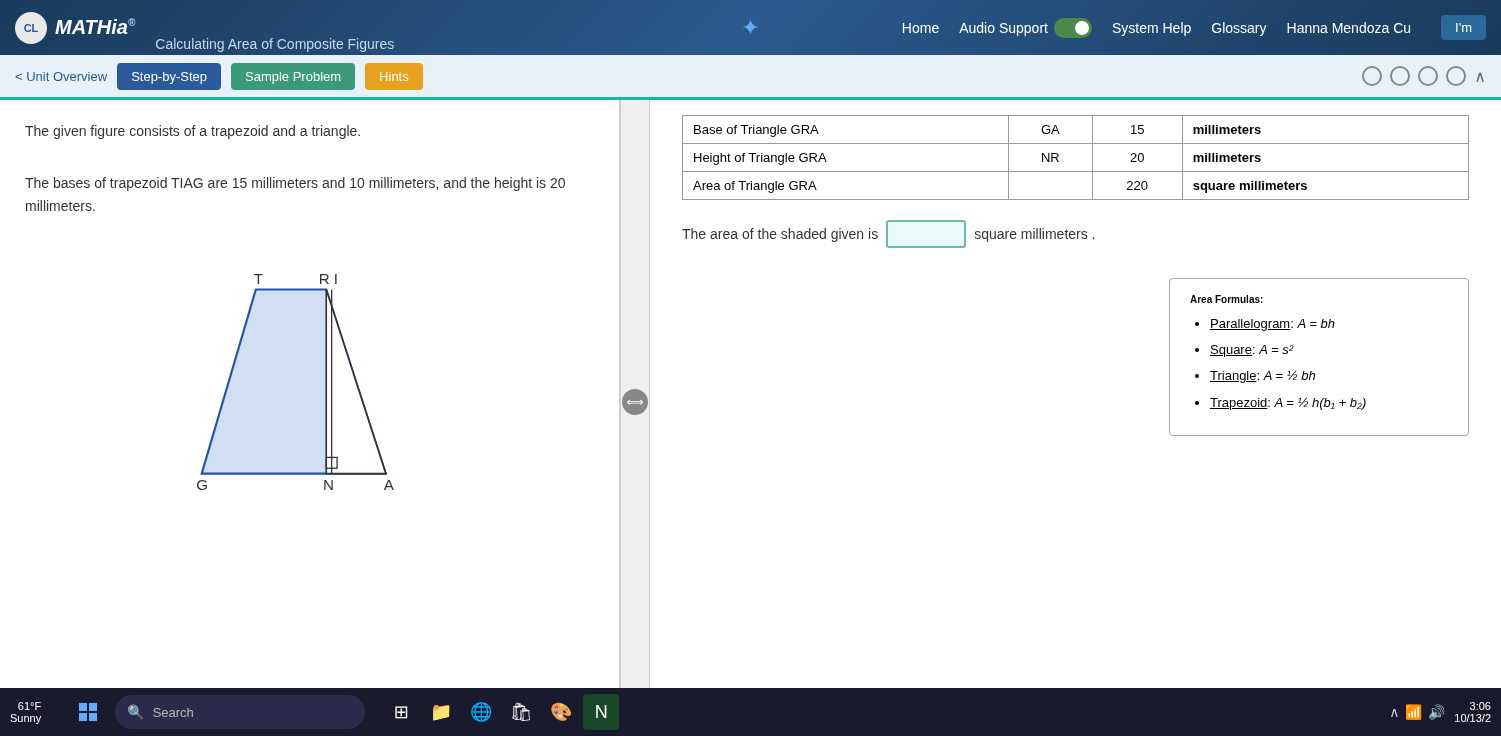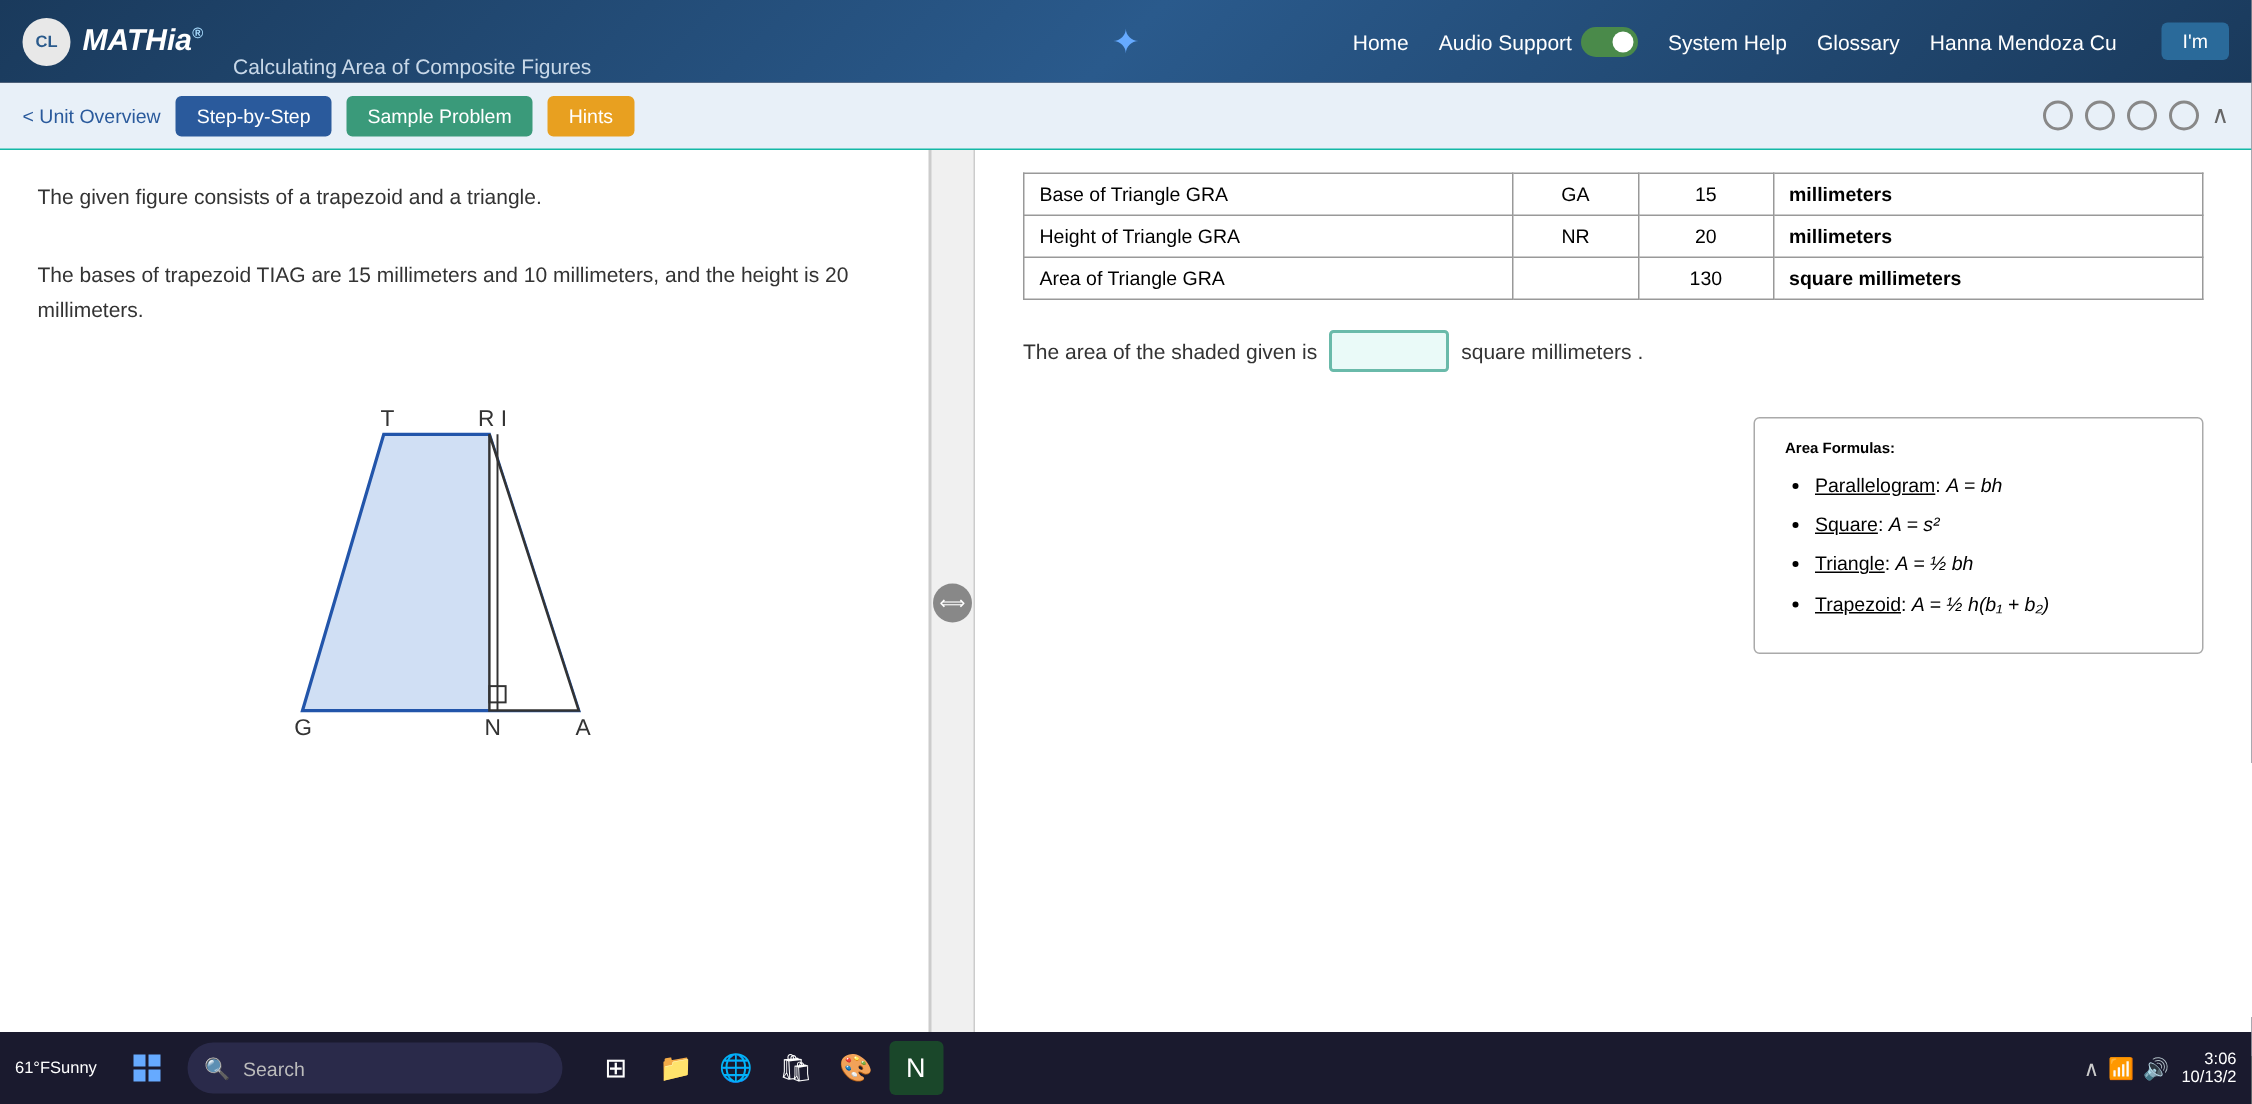--- a/index.html
+++ b/index.html
@@ -101,21 +101,21 @@
     }
 
     
     .second-bar {
       background: #e8f0f8;
       height: 45px;
       display: flex;
       align-items: center;
       padding: 0 15px;
       gap: 10px;
-      border-bottom: 1px solid #14b8a6;
+      border-bottom: 3px solid #14b8a6;
     }
     .back-link {
       color: #2a5a9c;
       font-size: 13px;
       cursor: pointer;
       text-decoration: none;
     }
     .step-btn {
       background: #2a5a9c;
       color: white;
@@ -311,23 +311,24 @@
       width: 1501px;
       height: 48px;
       background: #1a1a2e;
       display: flex;
       align-items: center;
       padding: 0 10px;
       gap: 8px;
     }
     .taskbar-weather {
       display: flex;
+      flex-direction: column;
       color: white;
       font-size: 11px;
-      margin-right: 6px;
+      margin-right: 20px;
       align-items: flex-end;
     }
     .windows-btn {
       width: 38px;
       height: 38px;
       display: flex;
       align-items: center;
       justify-content: center;
       cursor: pointer;
       border-radius: 4px;
@@ -489,21 +490,21 @@
         </tr>
         <tr>
           <td class="label-col">Height of Triangle GRA</td>
           <td class="val-col">NR</td>
           <td class="val-col">20</td>
           <td class="unit-col">millimeters</td>
         </tr>
         <tr>
           <td class="label-col">Area of Triangle GRA</td>
           <td class="val-col"></td>
-          <td class="val-col">130</td>
+          <td class="val-col">220</td>
           <td class="unit-col">square millimeters</td>
         </tr>
       </tbody>
     </table>
 
     <div class="shaded-question">
       <span>The area of the shaded given is</span>
       <input class="answer-input" type="text" value="" style="">
       <span>square millimeters .</span>
     </div>

